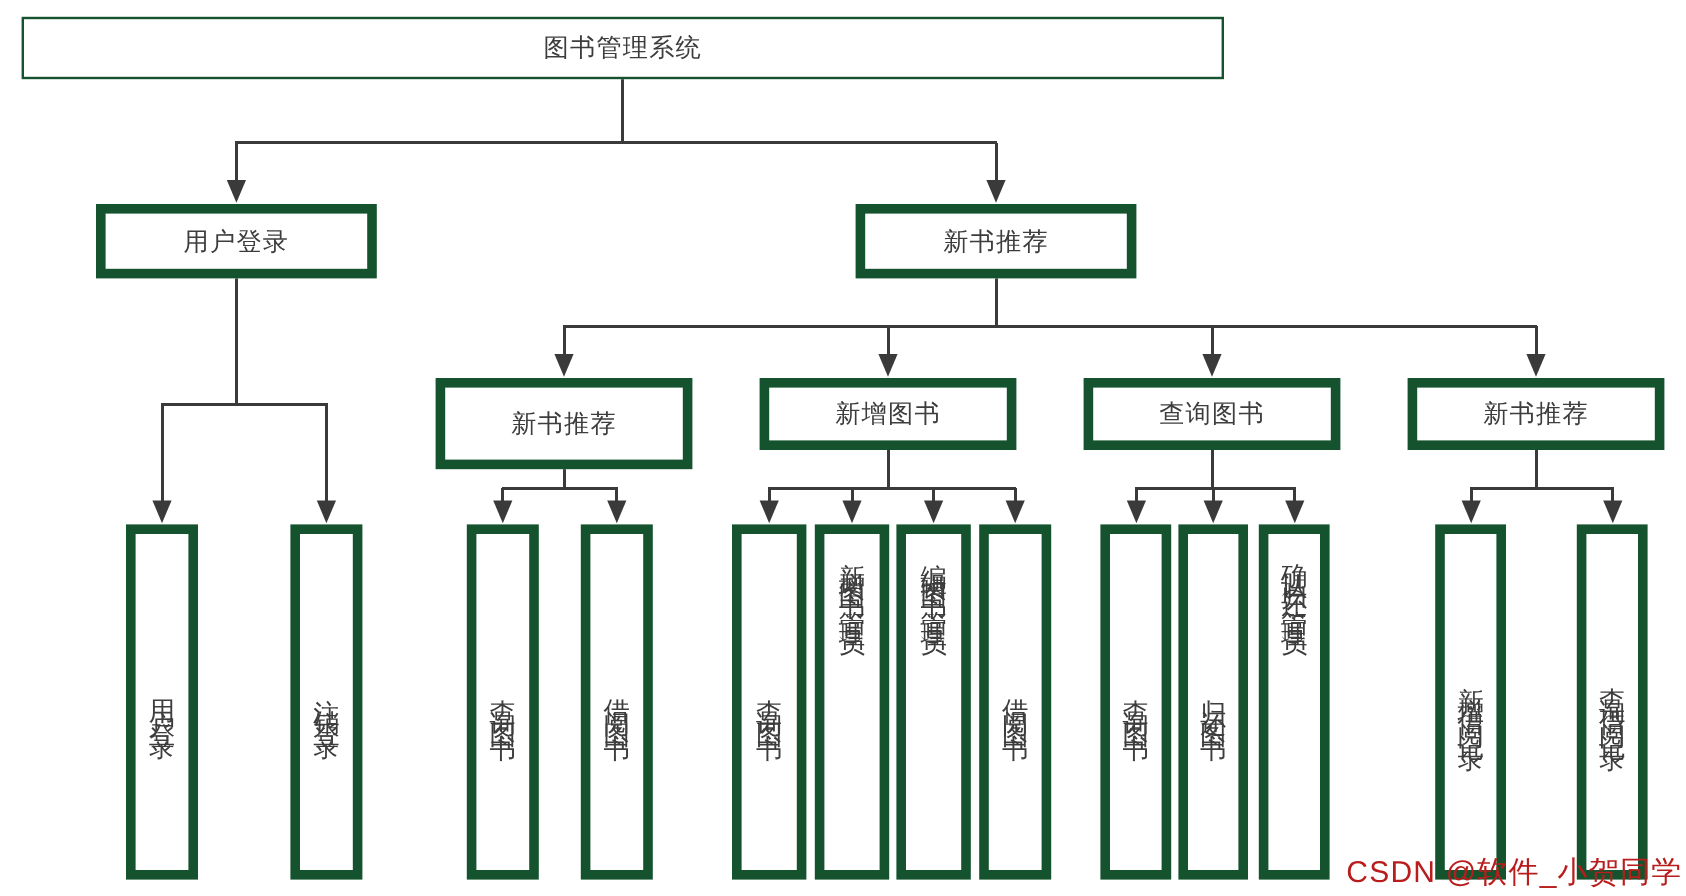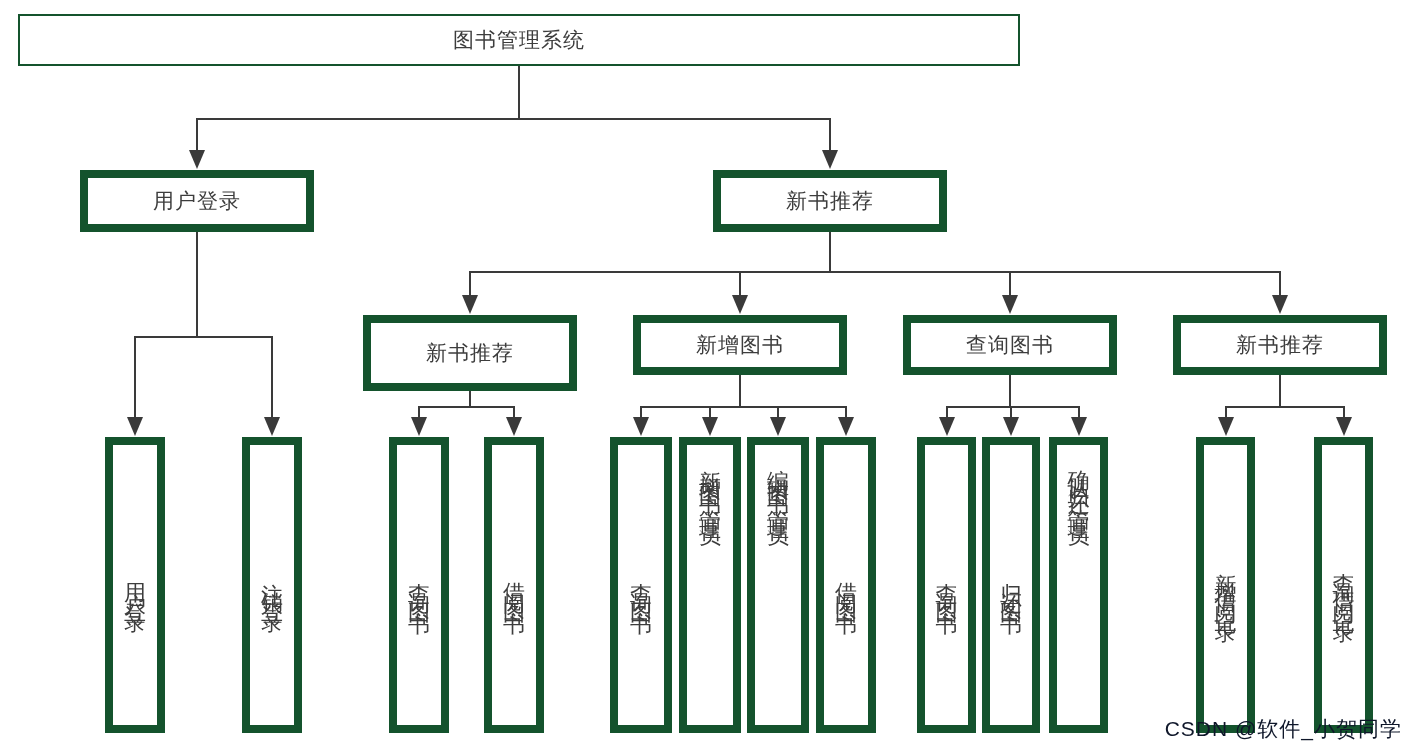--- a/index.html
+++ b/index.html
@@ -40,22 +40,22 @@
   }
   .box.leaf.tall{align-items:flex-start;}
   .box.leaf.tall .vlabel{
     padding-top:7px;
     letter-spacing:8px;
   }
   #watermark{
     position:absolute;
     right:3px;
     bottom:4px;
-    font-size:21px;
-    color:#0f172a;
+    font-size:25px;
+    color:#b91c1c;
     letter-spacing:1px;
     z-index:3;
     white-space:nowrap;
   }
 </style>
 </head>
 <body>
 
 <div id="stage">
 

